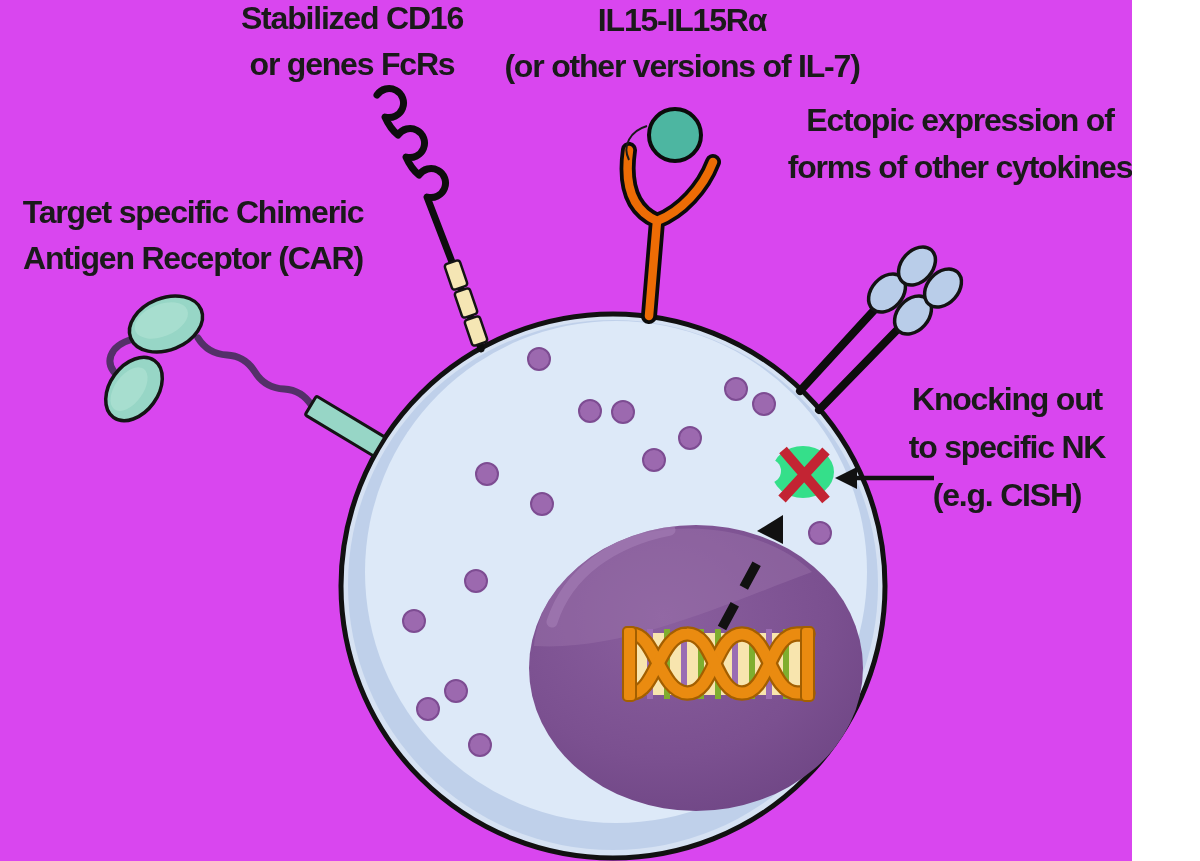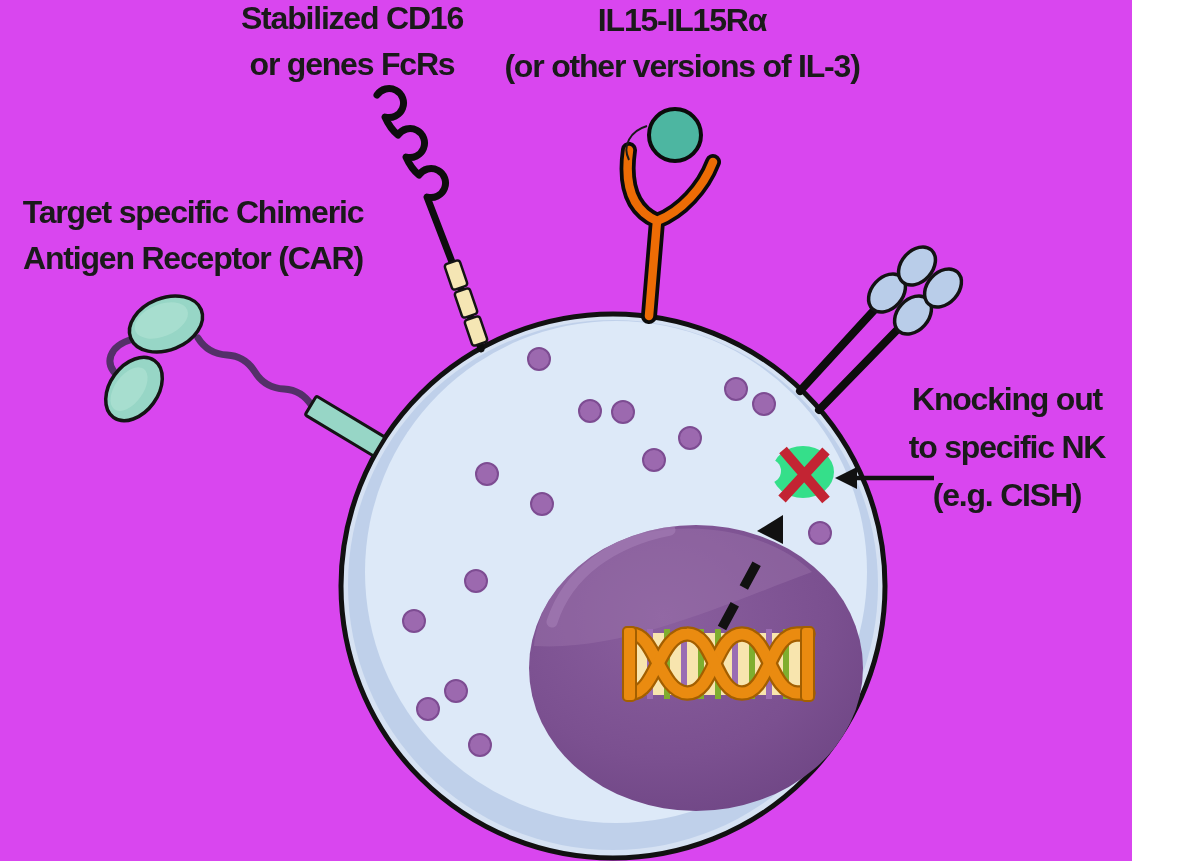--- a/index.html
+++ b/index.html
@@ -166,24 +166,26 @@
     </g>
   </svg>
 
   <div class="label" id="lab-cd16">
     <div class="line">Stabilized CD16</div>
     <div class="line">or genes FcRs</div>
   </div>
 
   <div class="label" id="lab-il15">
     <div class="line">IL15-IL15Rα</div>
-    <div class="line">(or other versions of IL-3)</div>
+    <div class="line">(or other versions of IL-7)</div>
   </div>
 
   <div class="label" id="lab-ectopic">
+    <div class="line">Ectopic expression of</div>
+    <div class="line">forms of other cytokines</div>
   </div>
 
   <div class="label" id="lab-car">
     <div class="line">Target specific Chimeric</div>
     <div class="line">Antigen Receptor (CAR)</div>
   </div>
 
   <div class="label" id="lab-knockout">
     <div class="line">Knocking out</div>
     <div class="line">to specific NK</div>

